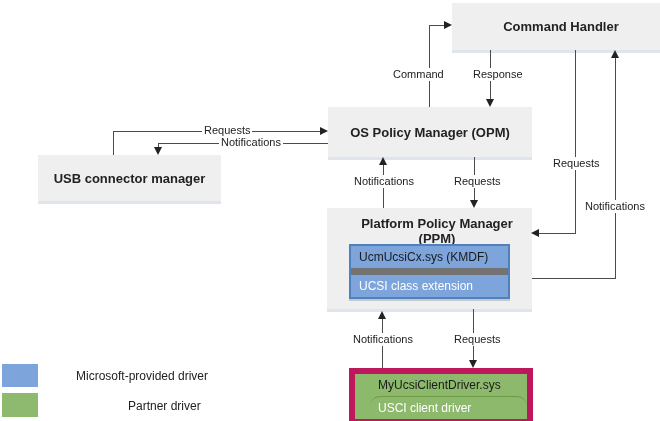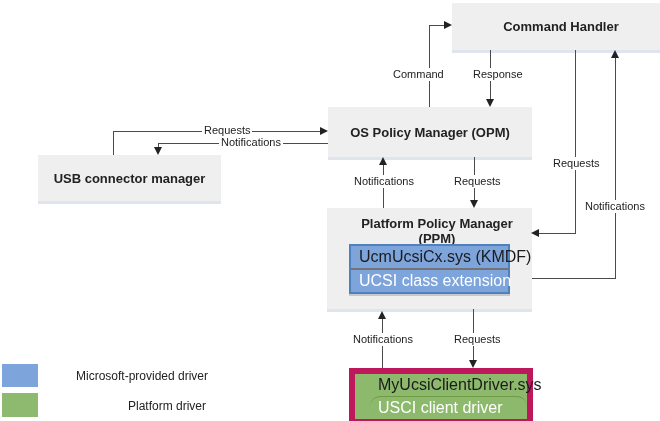--- a/index.html
+++ b/index.html
@@ -9,27 +9,27 @@
   }
   .box{
     position:absolute;background:#efeff0;
     box-shadow:0 3px 0 #dee5ee;
     display:flex;align-items:center;justify-content:center;
     font-weight:bold;font-size:13px;color:#222;text-align:center;
   }
   .box.ppm{align-items:flex-start;justify-content:flex-start;}
   .ppm-title{padding:8px 0 0 15px;font-weight:bold;font-size:13px;}
   .inner-box{
-    position:absolute;font-size:16px;font-weight:normal;text-align:left;
+    position:absolute;font-size:12px;font-weight:normal;text-align:left;
     box-shadow:0 2px 0 rgba(120,130,140,.35);
   }
   .inner-box.blue{background:#7da4db;border:2px solid #4f81bd;}
   .inner-box.green{background:#8db96c;border:6px solid #be185d;padding-left:15px;}
   .inner-row{height:22px;line-height:22px;padding-left:8px;white-space:nowrap;}
-  .inner-box.blue .inner-row + .inner-row{border-top:2px solid #737373;color:#ffffff;}
+  .inner-box.blue .inner-row + .inner-row{border-top:7px solid #737373;color:#ffffff;}
   .inner-box.green .inner-row + .inner-row{border-top:1px solid #6f9a44;color:#ffffff;border-radius:10px;}
   .inner-row.first{color:#1b1b1b;}
   .hline,.vline{position:absolute;background:#4b4b4b;}
   .hline{height:1px;}
   .vline{width:1px;}
   .arrow{position:absolute;width:0;height:0;}
   .arrow.right{border-top:4px solid transparent;border-bottom:4px solid transparent;border-left:8px solid #222;}
   .arrow.left{border-top:4px solid transparent;border-bottom:4px solid transparent;border-right:8px solid #222;}
   .arrow.up{border-left:4px solid transparent;border-right:4px solid transparent;border-bottom:8px solid #222;}
   .arrow.down{border-left:4px solid transparent;border-right:4px solid transparent;border-top:8px solid #222;}
@@ -115,15 +115,15 @@
   <div class="elabel" style="left:351px;top:333px;">Notifications</div>
 
   <div class="vline" style="left:473px;top:309px;height:52px;"></div>
   <div class="arrow down" style="left:469px;top:360px;"></div>
   <div class="elabel" style="left:452px;top:333px;">Requests</div>
 
   <div class="swatch blue" style="left:2px;top:364px;width:36px;height:23px;"></div>
   <div class="legend-label" style="left:76px;top:369px;">Microsoft-provided driver</div>
 
   <div class="swatch green" style="left:2px;top:393px;width:36px;height:24px;"></div>
-  <div class="legend-label" style="left:128px;top:399px;">Platform driver</div>
+  <div class="legend-label" style="left:128px;top:399px;">Partner driver</div>
 
 </div>
 
 </body></html>

